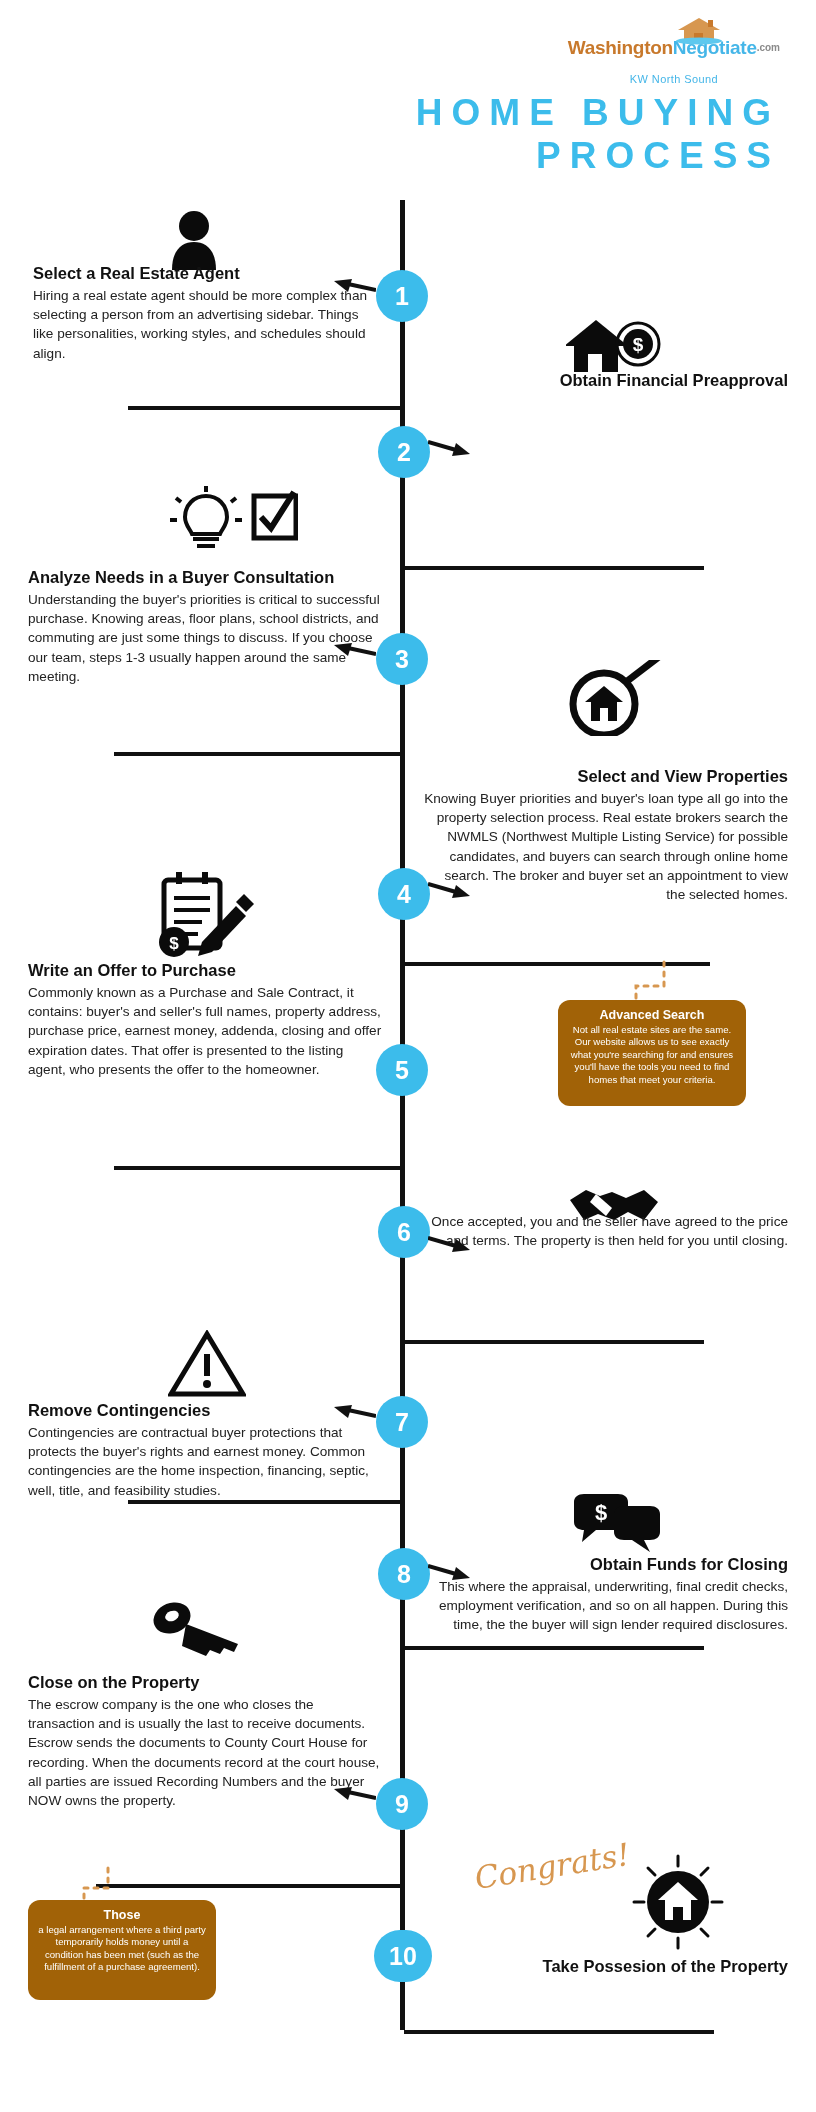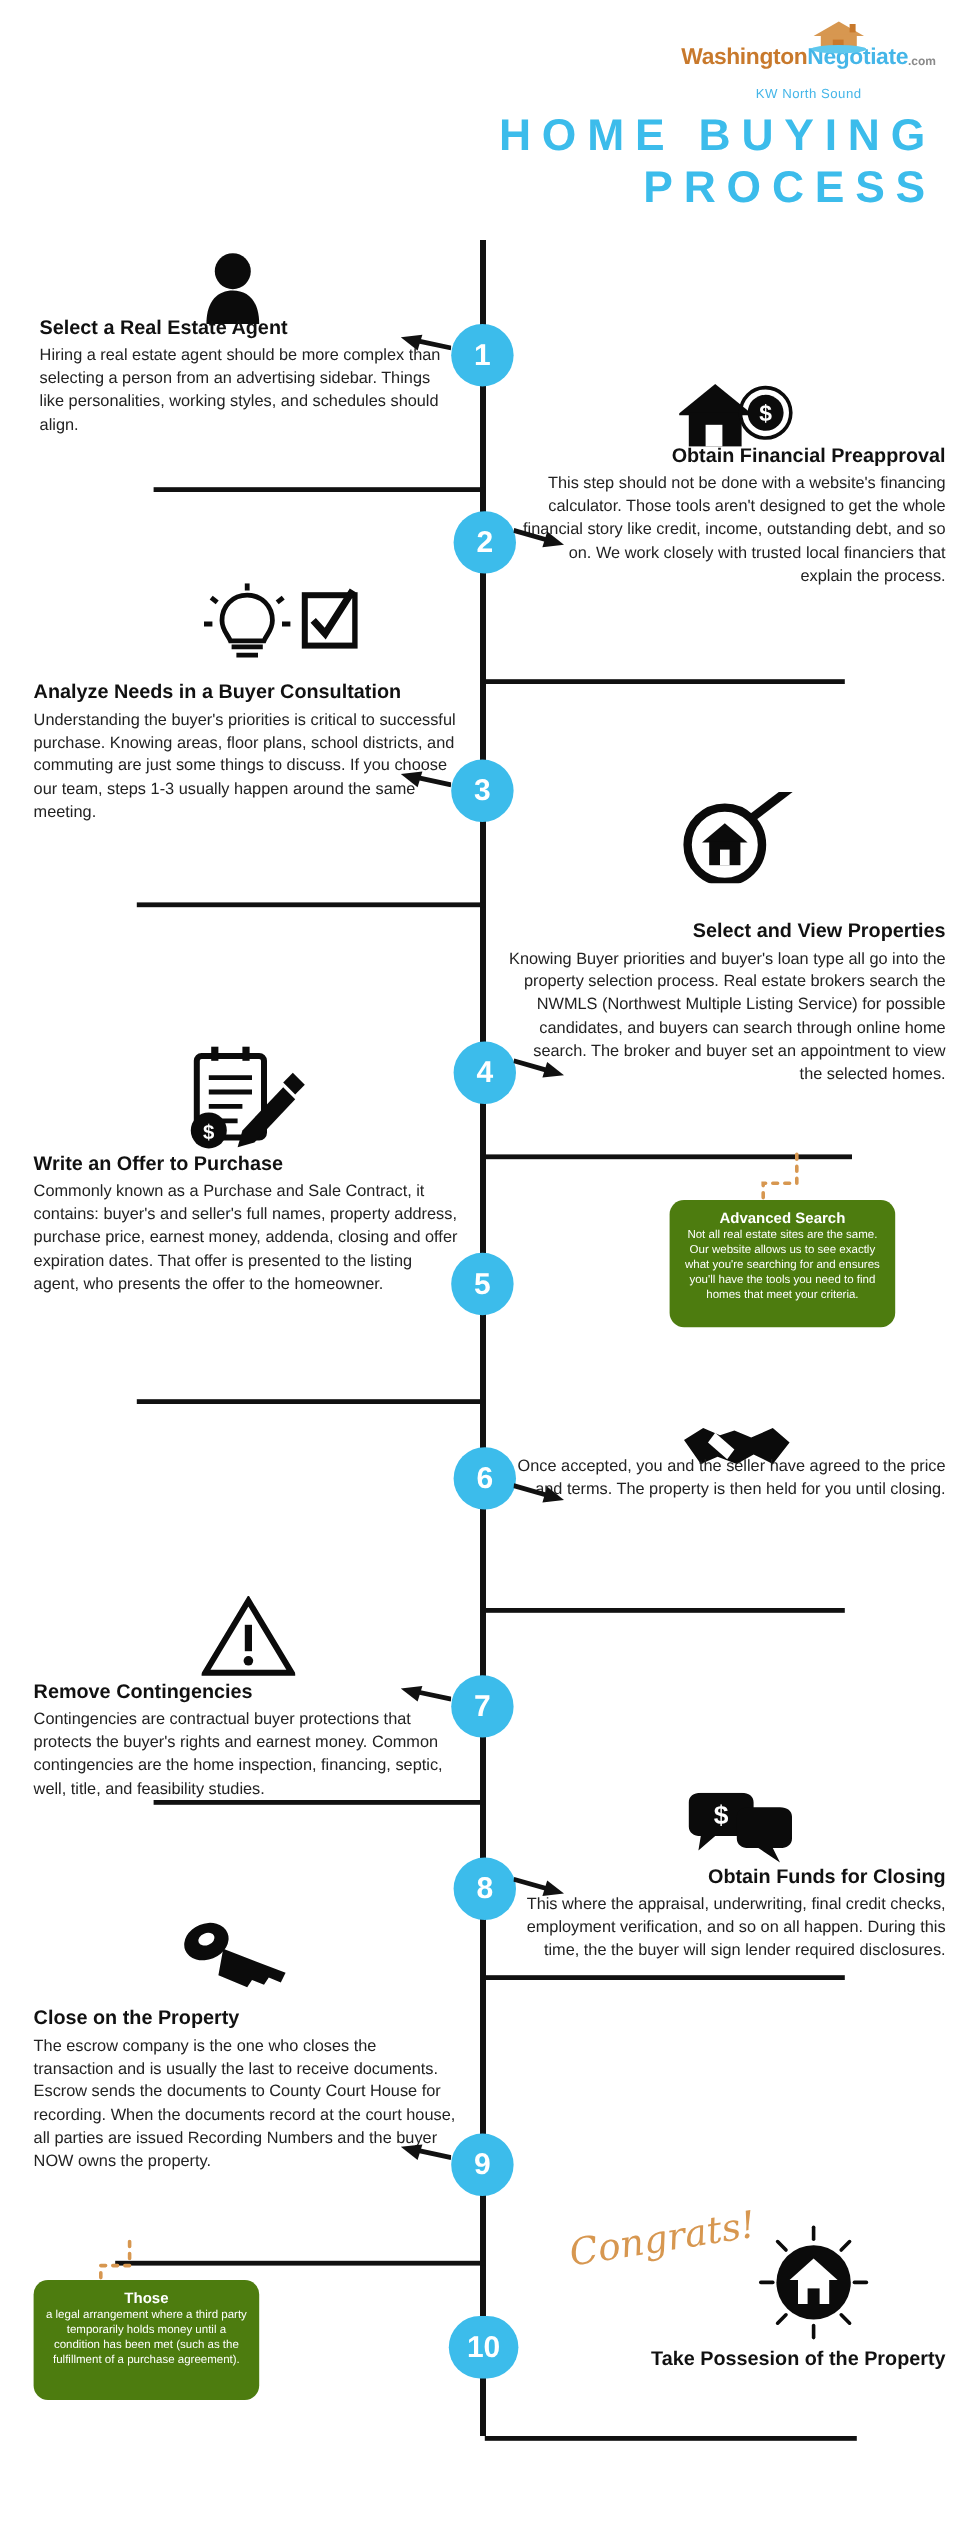--- a/index.html
+++ b/index.html
@@ -9,21 +9,21 @@
     font-family: "Liberation Sans", sans-serif;
   }
   body { width: 816px; height: 2112px; position: relative; overflow: hidden; }
 
   
   .header { position: absolute; top: 0; left: 0; width: 816px; height: 190px; }
   .logo-wrap {
     position: absolute; right: 36px; top: 38px;
     display: flex; flex-direction: column; align-items: center;
   }
-  .logo-row { display: flex; align-items: flex-end; position: relative; }
+  .logo-row { display: flex; align-items: center; position: relative; }
   .logo-house {
     position: absolute; left: 108px; top: -22px; width: 46px; height: 30px;
   }
   .logo-text { font-size: 19px; font-weight: bold; letter-spacing: -0.3px; line-height: 1; }
   .logo-wa { color: #c8792c; }
   .logo-lf { color: #45b6e8; }
   .logo-dot { color: #8a8a8a; font-size: 10px; font-weight: bold; }
   .logo-sub {
     color: #45b6e8; font-size: 11px; font-weight: normal; letter-spacing: .4px;
     margin-top: 16px;
@@ -61,21 +61,21 @@
   }
   .step p { font-size: 13.6px; color: #222; line-height: 1.42; }
   .step.right { text-align: right; }
   .step.left { text-align: left; }
 
   
   .icon { position: absolute; }
 
   
   .callout {
-    position: absolute; background: #4d7c0f; border-radius: 12px;
+    position: absolute; background: #a16207; border-radius: 12px;
     color: #ffffff; text-align: center; padding: 8px 10px;
   }
   .callout .ct { font-size: 12.5px; font-weight: bold; margin-bottom: 2px; }
   .callout .cb { font-size: 9.6px; line-height: 1.3; }
   .dots { position: absolute; }
 
   .congrats {
     position: absolute; color: #d79750;
     font-family: "DejaVu Serif", serif; font-style: italic;
     font-size: 31px; transform: rotate(-9deg);
@@ -137,21 +137,20 @@
 <svg class="icon" style="left:566px; top:316px; width:96px; height:60px;" viewBox="0 0 96 60">
   <polygon points="30,4 62,30 -2,30" fill="#0b0b0b"></polygon>
   <rect x="8" y="28" width="44" height="28" fill="#0b0b0b"></rect>
   <rect x="22" y="38" width="14" height="18" fill="#ffffff"></rect>
   <circle cx="72" cy="28" r="21" fill="none" stroke="#0b0b0b" stroke-width="3"></circle>
   <circle cx="72" cy="28" r="15" fill="#0b0b0b"></circle>
   <text x="72" y="35" font-size="19" font-weight="bold" fill="#ffffff" text-anchor="middle" font-family="Liberation Sans, sans-serif">$</text>
 </svg>
 <div class="step right" style="left:430px; top:370px; width:358px;">
   <h3>Obtain Financial Preapproval</h3>
-  <p>This step should not be done with a website's financing calculator. Those tools aren't designed to get the whole financial story like credit, income, outstanding debt, and so on. We work closely with trusted local financiers that explain the process.</p>
 </div>
 <div class="bubble" style="left:378px; top:426px;">2</div>
 <svg class="arrow" style="left:428px; top:438px; width:42px; height:20px;" viewBox="0 0 42 20">
   <line x1="0" y1="4" x2="28" y2="12" stroke="#111" stroke-width="4"></line>
   <polygon points="42,16 24,18 28,5" fill="#111"></polygon>
 </svg>
 
 <svg class="icon" style="left:168px; top:486px; width:130px; height:64px;" viewBox="0 0 130 64">
   <path d="M38 10 C26 10 17 19 17 31 C17 39 22 43 24 48 L52 48 C54 43 59 39 59 31 C59 19 50 10 38 10 Z" fill="none" stroke="#0b0b0b" stroke-width="4"></path>
   <line x1="25" y1="53" x2="51" y2="53" stroke="#0b0b0b" stroke-width="4"></line>

